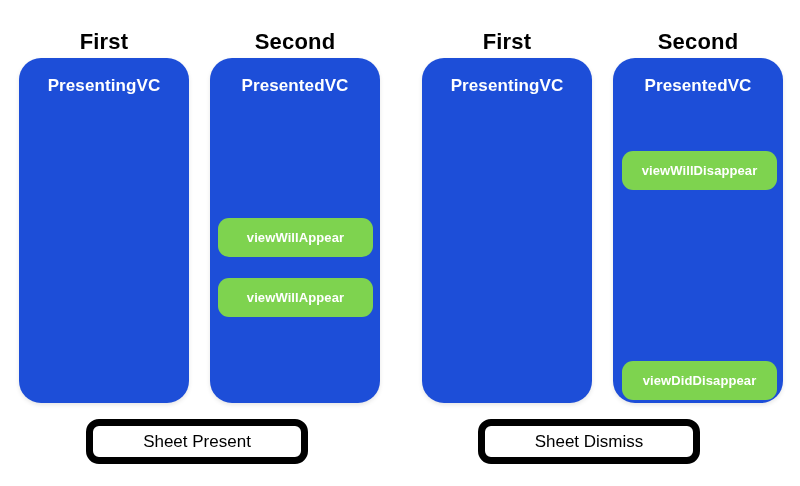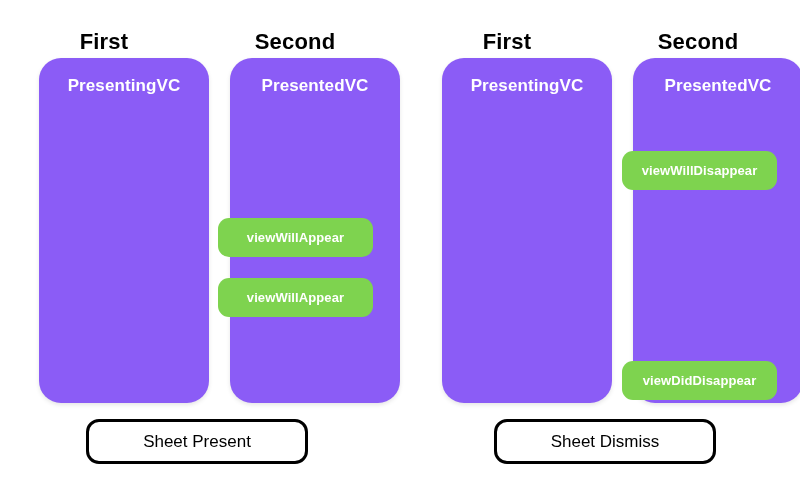--- a/index.html
+++ b/index.html
@@ -25,24 +25,23 @@
     font-weight: bold;
     color: #000000;
     text-align: center;
     white-space: nowrap;
     letter-spacing: 0.2px;
   }
 
   
   .vc-card {
     position: absolute;
-    background: #8b5cf6;
+    background: #1d4ed8;
     border-radius: 22px;
     box-shadow: 0 2px 4px rgba(0,0,0,0.10);
-    margin-left: 20px;
   }
   .vc-title {
     position: absolute;
     top: 18px;
     left: 0;
     right: 0;
     text-align: center;
     color: #ffffff;
     font-size: 17px;
     font-weight: bold;
@@ -62,21 +61,21 @@
     font-size: 13px;
     font-weight: bold;
     letter-spacing: 0.1px;
     white-space: nowrap;
   }
 
   
   .action-btn {
     position: absolute;
     background: #ffffff;
-    border: 3px solid #000000;
+    border: 7px solid #000000;
     border-radius: 13px;
     display: flex;
     align-items: center;
     justify-content: center;
     color: #000000;
     font-size: 17px;
     font-weight: normal;
     white-space: nowrap;
     box-sizing: border-box;
   }
@@ -113,15 +112,15 @@
   </div>
 
   <div class="vc-card" style="left:613px; top:58px; width:170px; height:345px;">
     <div class="vc-title">PresentedVC</div>
   </div>
 
   <div class="pill" style="left:622px; top:151px; width:155px; height:39px;">viewWillDisappear</div>
 
   <div class="pill" style="left:622px; top:337px; width:155px; height:39px;margin-top:24px;">viewDidDisappear</div>
 
-  <div class="action-btn" style="left:494px; top:419px; width:222px; height:45px;">Sheet Dismiss</div>
+  <div class="action-btn" style="left:478px; top:419px; width:222px; height:45px;">Sheet Dismiss</div>
 
 </div>
 
 </body></html>

